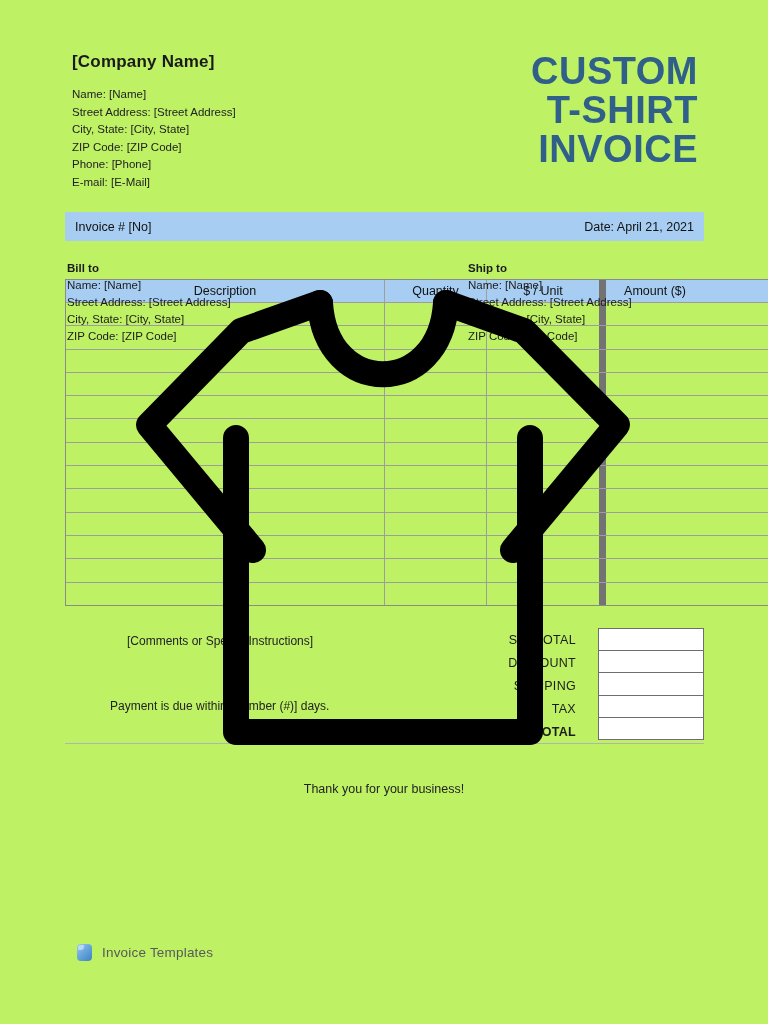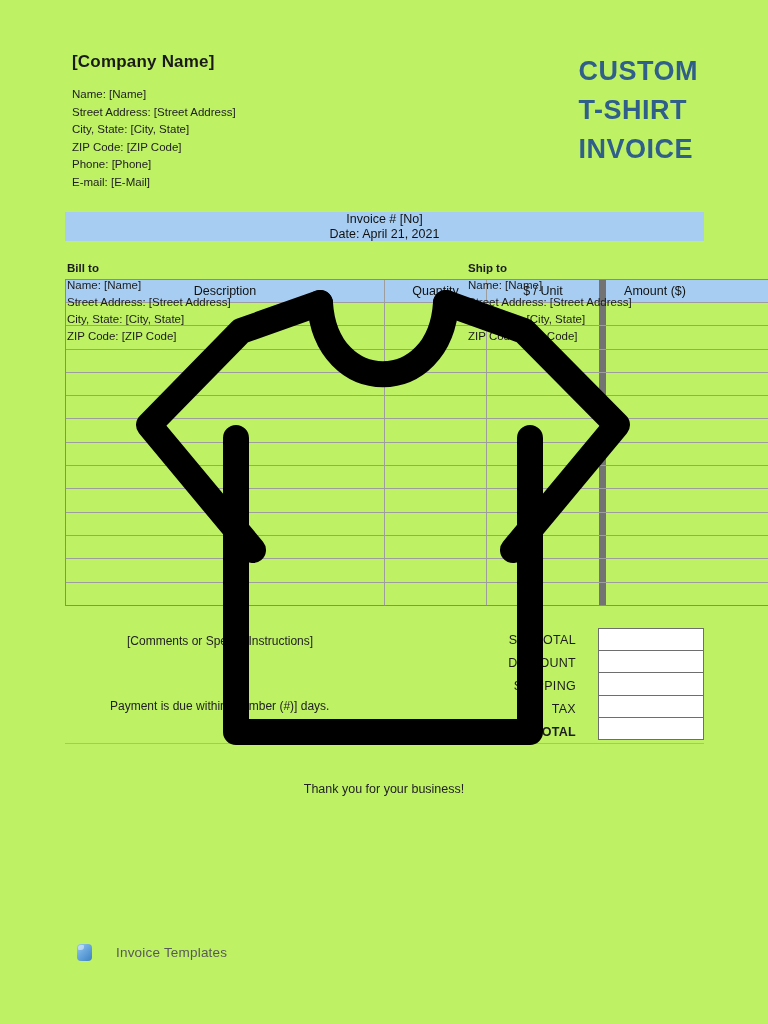--- a/index.html
+++ b/index.html
@@ -9,22 +9,22 @@
     background:#bef264; overflow:hidden;
     font-family:"Liberation Sans", sans-serif; color:#1a1a1a;
   }
 
   
   .company-block { position:absolute; left:72px; top:52px; }
   .company-name  { font-size:17px; font-weight:bold; margin-bottom:14px; letter-spacing:.2px; }
   .company-lines div { font-size:11.5px; line-height:17.5px; color:#222; }
 
   .doc-title {
-    position:absolute; right:70px; top:52px; 
-    font-size:27px; font-weight:bold; line-height:39px; letter-spacing:.5px;
+    position:absolute; right:70px; top:52px; text-align:right;
+    font-size:38px; font-weight:bold; line-height:39px; letter-spacing:.5px;
   }
 
   
   .invoice-bar {
     position:absolute; left:65px; top:212px; width:639px; height:29px;
     display:flex; align-items:center; justify-content:space-between;
     padding:0 10px; font-size:12.5px; color:#111;
   }
 
   
@@ -71,21 +71,21 @@
   .summary-boxes .sbox + .sbox { margin-top:-1px; }
 
   .bottom-rule { position:absolute; left:65px; top:743px; width:639px; height:1px; background:#b3b3b3; z-index:0; }
 
   .thank-you { position:absolute; left:0; top:782px; width:768px; text-align:center; font-size:12.5px; color:#222; }
 
   
   .tshirt-overlay { position:absolute; left:0; top:0; width:768px; height:1024px; z-index:5; pointer-events:none; }
 
   
-  .footer-brand { position:absolute; left:77px; top:944px; display:flex; align-items:center; gap:24px; }
+  .footer-brand { position:absolute; left:77px; top:944px; display:flex; align-items:center; gap:10px; }
   .footer-logo {
     width:15px; height:17px; border-radius:4px;
     background:linear-gradient(135deg, #9ccbef 0%, #6aa7dd 45%, #3d82c4 100%);
     position:relative;
   }
   .footer-logo::after {
     content:""; position:absolute; left:1px; top:1px; width:6px; height:5px;
     border-radius:3px 1px 3px 1px; background:rgba(255,255,255,.45);
   }
   .footer-text { font-size:13.5px; color:#58595b; letter-spacing:.2px; }
@@ -106,21 +106,21 @@
       <div>E-mail: [E-Mail]</div>
     </div>
   </div>
 
   <div class="doc-title" style="color:#305f8a;">
     <div>CUSTOM</div>
     <div>T-SHIRT</div>
     <div>INVOICE</div>
   </div>
 
-  <div class="invoice-bar" style="background:#a7cef2;flex-direction:column;">
+  <div class="invoice-bar" style="background:#a7cef2;">
     <span>Invoice # [No]</span>
     <span>Date: April 21, 2021</span>
   </div>
 
   <div class="party-block bill-to">
     <div class="heading">Bill to</div>
     <div>Name: [Name]</div>
     <div>Street Address: [Street Address]</div>
     <div>City, State: [City, State]</div>
     <div>ZIP Code: [ZIP Code]</div>

